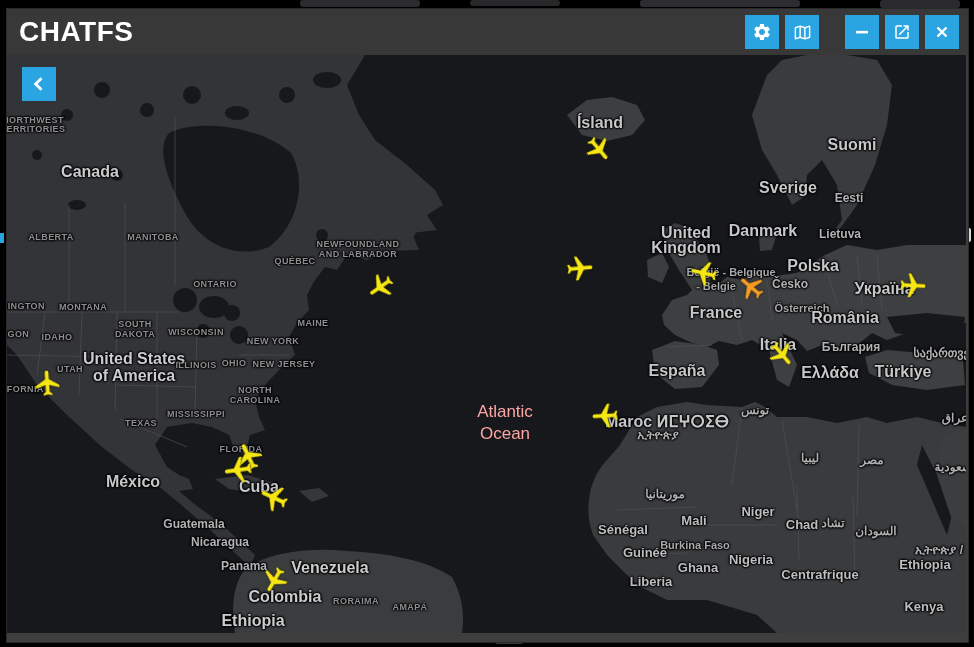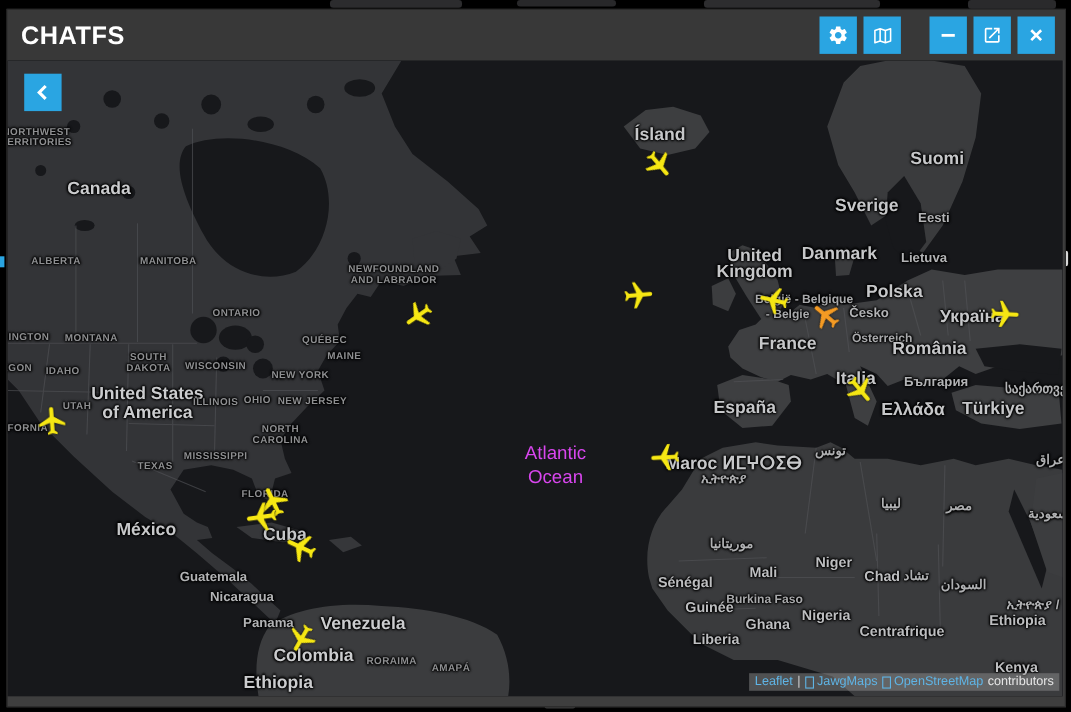--- a/index.html
+++ b/index.html
@@ -1,37 +1,37 @@
 <!DOCTYPE html>
 <html><head>
 <meta charset="utf-8">
 <style>
   html,body{margin:0;padding:0;background:#000;width:974px;height:647px;overflow:hidden;
     font-family:"Liberation Sans",sans-serif;position:relative}
   .deco{position:absolute;pointer-events:none}
   
   .app{position:absolute;left:6px;top:8px;width:961px;height:633px;background:#3e3e3e;border:1px solid #2a2a2a}
   .titlebar{position:absolute;left:0;top:0;width:100%;height:46px;background:#383838;display:flex;align-items:center}
-  .app-title{color:#fff;font-weight:700;font-size:23px;letter-spacing:.5px;margin-left:12px}
+  .app-title{color:#fff;font-weight:700;font-size:28px;letter-spacing:.5px;margin-left:12px}
   .tb-buttons{margin-left:auto;margin-right:9px;display:flex;gap:6px;align-items:center}
   .tb-btn{width:34px;height:34px;background:#2aa5e2;border:none;display:flex;align-items:center;justify-content:center;cursor:pointer;padding:0}
   .tb-spacer{width:14px}
   
   .map{position:absolute;left:0;top:46px;width:959px;height:578px;background:#17181b;overflow:hidden}
   .basemap{position:absolute;left:0;top:0}
   .maplabel{position:absolute;transform:translate(-50%,-50%);white-space:nowrap;
     text-shadow:0 1px 2px rgba(0,0,0,.95),0 -1px 2px rgba(0,0,0,.95),1px 0 2px rgba(0,0,0,.95),-1px 0 2px rgba(0,0,0,.95)}
   .country{font-weight:700;font-size:16px;color:#c6c7c9}
   .country-lg{font-weight:700;font-size:16px;color:#cbccce}
   .region{font-weight:700;font-size:12px;color:#b2b3b5}
   .small{font-weight:700;font-size:11px;color:#a8a9ab}
   .state{font-weight:700;font-size:9px;color:#8e8f91;letter-spacing:.4px}
   .afr{font-weight:700;font-size:13px;color:#bdbec0}
   .arabic{font-weight:700;font-size:12px;color:#afb0b2}
-  .ocean{font-weight:400;font-size:17px;color:#d946ef;text-shadow:none}
+  .ocean{font-weight:400;font-size:17px;color:#fca5a5;text-shadow:none}
   .plane{position:absolute;transform:translate(-50%,-50%);filter:drop-shadow(0 0 1px rgba(0,0,0,.8));cursor:pointer}
   .back-btn{position:absolute;left:15px;top:12px;width:34px;height:34px;background:#2aa5e2;border:none;
     display:flex;align-items:center;justify-content:center;cursor:pointer;padding:0}
   .attribution{position:absolute;right:3px;bottom:5px;background:rgba(150,150,150,.45);color:#e6e6e6;
     font-size:11.5px;padding:2px 5px;display:flex;align-items:center;gap:4px}
   .attribution a{color:#5fb4e5;text-decoration:none;cursor:pointer;display:inline-flex;align-items:center}
   .attribution .sep{color:#cfcfcf}
   .tofu{display:inline-block;width:6px;height:9px;border:1px solid currentColor;margin-right:3px}
 </style>
 </head>
@@ -167,21 +167,21 @@
       </g>
     </svg>
 
     <div>
         <div class="maplabel state" style="left: 26px; top: 65px;">NORTHWEST</div>
         <div class="maplabel state" style="left: 26px; top: 74px;">TERRITORIES</div>
         <div class="maplabel country-lg" style="left: 83px; top: 117px;">Canada</div>
         <div class="maplabel state" style="left: 44px; top: 182px;">ALBERTA</div>
         <div class="maplabel state" style="left: 146px; top: 182px;">MANITOBA</div>
         <div class="maplabel state" style="left: 208px; top: 229px;">ONTARIO</div>
-        <div class="maplabel state" style="left: 288px; top: 206px; margin-top: 48px;">QUÉBEC</div>
+        <div class="maplabel state" style="left: 288px; top: 206px;">QUÉBEC</div>
         <div class="maplabel state" style="left: 351px; top: 189px;">NEWFOUNDLAND</div>
         <div class="maplabel state" style="left: 351px; top: 199px;">AND LABRADOR</div>
         <div class="maplabel state" style="left: 5px; top: 251px;">WASHINGTON</div>
         <div class="maplabel state" style="left: 76px; top: 252px;">MONTANA</div>
         <div class="maplabel state" style="left: 128px; top: 269px;">SOUTH</div>
         <div class="maplabel state" style="left: 128px; top: 279px;">DAKOTA</div>
         <div class="maplabel state" style="left: 189px; top: 277px;">WISCONSIN</div>
         <div class="maplabel state" style="left: 1px; top: 279px;">OREGON</div>
         <div class="maplabel state" style="left: 50px; top: 282px;">IDAHO</div>
         <div class="maplabel state" style="left: 306px; top: 268px;">MAINE</div>
@@ -297,27 +297,14 @@
             <path fill="#f6e713" d="M21 16v-2l-8-5V3.5c0-.83-.67-1.5-1.5-1.5S10 2.67 10 3.5V9l-8 5v2l8-2.5V19l-2 1.5V22l3.5-1 3.5 1v-1.5L13 19v-5.5l8 2.5z"></path>
           </svg></div>
       </div>
 
     <button class="back-btn">
       <svg width="20" height="20" viewBox="0 0 24 24">
         <path d="M15 5 L8 12 L15 19" stroke="#fff" stroke-width="3.4" fill="none"></path>
       </svg>
     </button>
 
-    <div class="attribution">
-      <a>Leaflet</a>
-      <span class="sep">|</span>
-      <a>
-          <span class="tofu"></span>
-          <span>JawgMaps</span>
-        </a>
-      <a>
-          <span class="tofu"></span>
-          <span>OpenStreetMap</span>
-        </a>
-      <span>contributors</span>
-    </div>
   </div>
 </div>
 
 </body></html>

